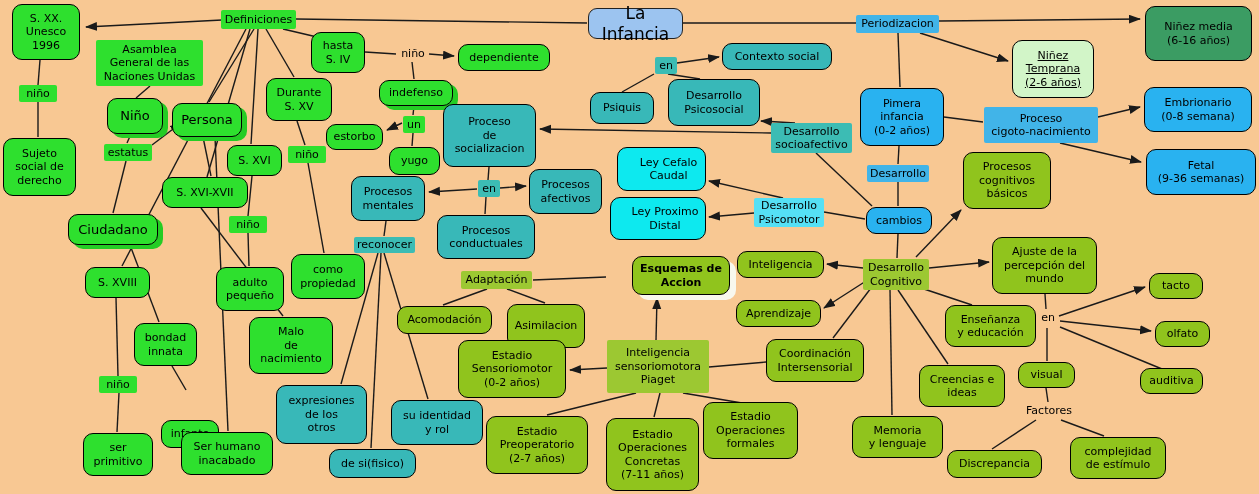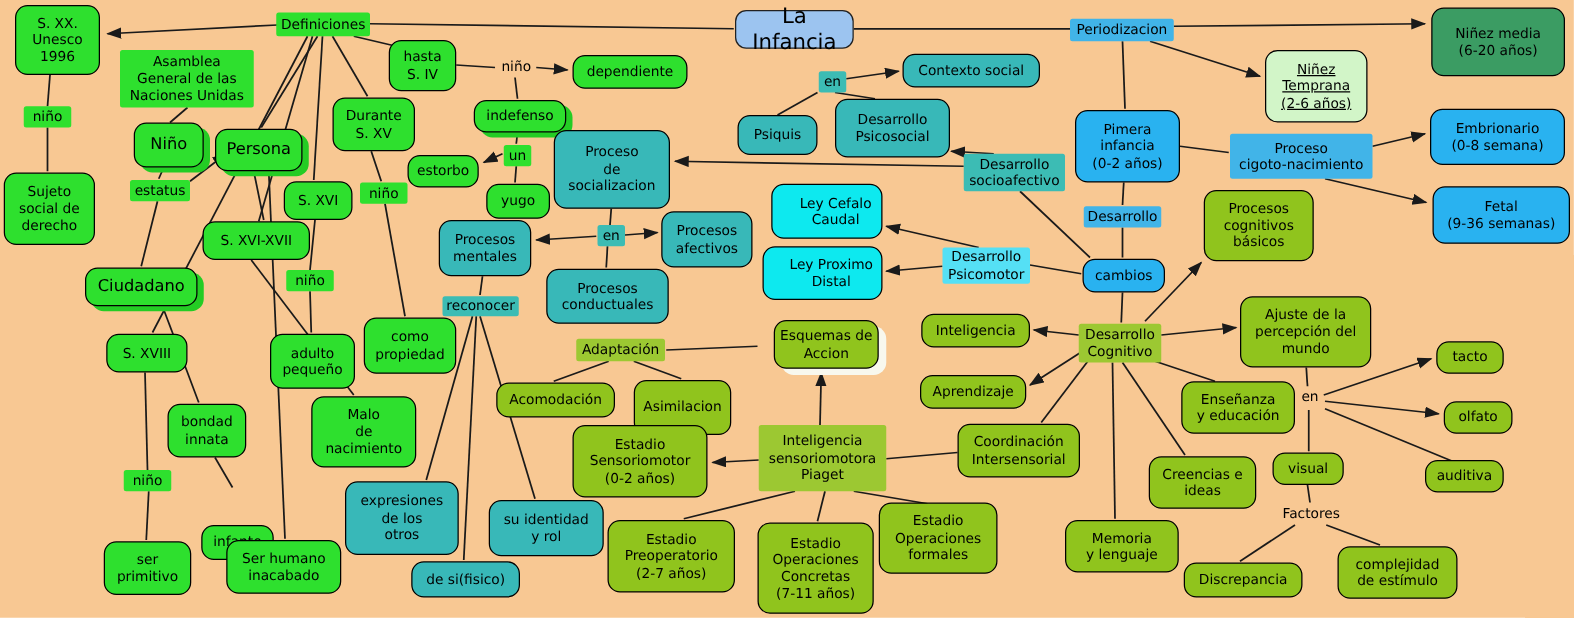--- a/index.html
+++ b/index.html
@@ -125,21 +125,21 @@
       <line x1="1061" y1="420" x2="1104" y2="436" stroke="#1a1a1a" stroke-width="1.4"></line>
     </svg>
 
 <div class="node green_box" style="left: 12px; top: 4px; width: 68px; height: 56px;">S. XX.
 Unesco
 1996</div>
     <div class="node green_label" style="left: 221px; top: 10px; width: 75px; height: 19px;">Definiciones</div>
     <div class="node blue_main" style="left: 588px; top: 8px; width: 95px; height: 31px;">La Infancia</div>
     <div class="node blue_label" style="left: 856px; top: 15px; width: 83px; height: 18px;">Periodizacion</div>
     <div class="node darkgreen_box" style="left: 1145px; top: 6px; width: 107px; height: 55px;">Niñez media
-(6-20 años)</div>
+(6-16 años)</div>
     <div class="node green_label" style="left: 96px; top: 40px; width: 107px; height: 46px;">Asamblea
 General de las
 Naciones  Unidas</div>
     <div class="node green_box" style="left: 311px; top: 32px; width: 54px; height: 41px;">hasta
 S. IV</div>
     <div class="node plain_label" style="left: 397px; top: 46px; width: 32px; height: 16px;">niño</div>
     <div class="node green_box" style="left: 458px; top: 44px; width: 92px; height: 27px;">dependiente</div>
     <div class="node palegreen_box" style="left: 1012px; top: 40px; width: 82px; height: 58px; text-decoration: underline;">Niñez
 Temprana
 (2-6 años)</div>
@@ -203,21 +203,21 @@
     <div class="node olive_label" style="left: 863px; top: 259px; width: 66px; height: 31px;">Desarrollo
 Cognitivo</div>
     <div class="node olive_box" style="left: 992px; top: 237px; width: 105px; height: 57px;">Ajuste de la
 percepción del
 mundo</div>
     <div class="node green_box" style="left: 85px; top: 267px; width: 65px; height: 31px;">S. XVIII</div>
     <div class="node green_box" style="left: 291px; top: 254px; width: 74px; height: 45px;">como
 propiedad</div>
     <div class="node green_box" style="left: 216px; top: 267px; width: 68px; height: 44px;">adulto
 pequeño</div>
-    <div class="node olive_box_sh" style="left: 619px; top: 256px; width: 84px; height: 39px;">Esquemas de
+    <div class="node olive_box_sh" style="left: 632px; top: 256px; width: 98px; height: 39px; font-weight: bold;">Esquemas de
 Accion</div>
     <div class="node olive_label" style="left: 461px; top: 271px; width: 71px; height: 18px;">Adaptación</div>
     <div class="node olive_box" style="left: 736px; top: 300px; width: 85px; height: 27px;">Aprendizaje</div>
     <div class="node olive_box" style="left: 1149px; top: 273px; width: 54px; height: 26px;">tacto</div>
     <div class="node green_box" style="left: 134px; top: 323px; width: 63px; height: 43px;">bondad
 innata</div>
     <div class="node olive_box" style="left: 397px; top: 306px; width: 95px; height: 28px;">Acomodación</div>
     <div class="node olive_box" style="left: 507px; top: 304px; width: 78px; height: 44px;">Asimilacion</div>
     <div class="node olive_box" style="left: 945px; top: 305px; width: 91px; height: 42px;">Enseñanza
 y educación</div>

